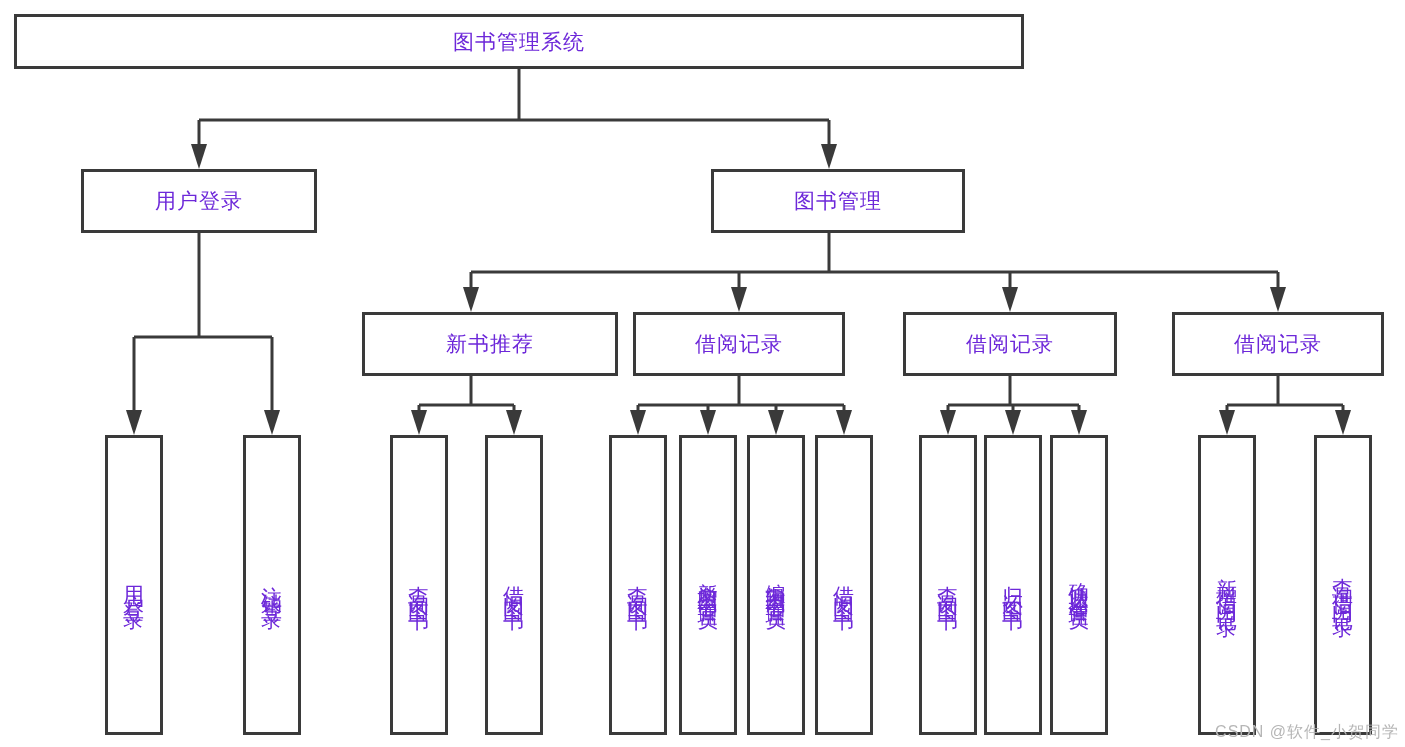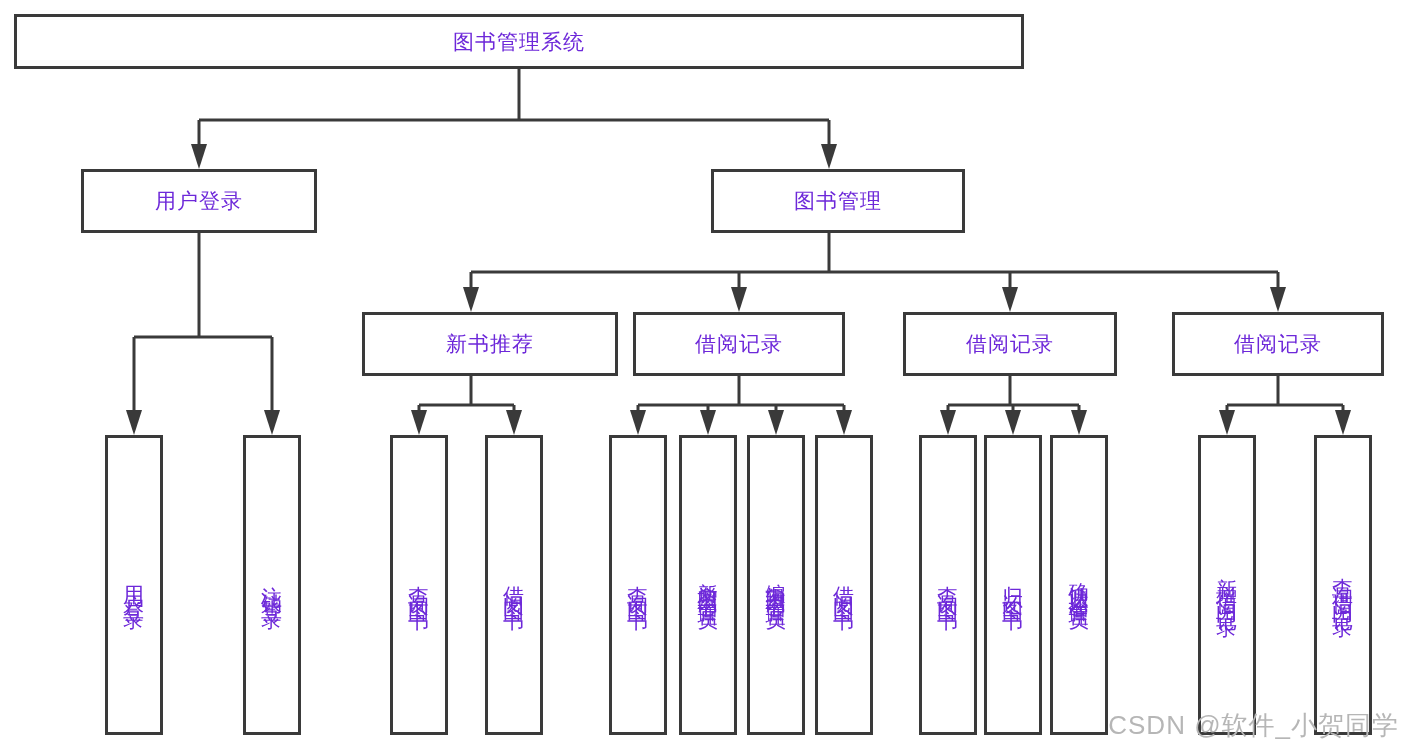--- a/index.html
+++ b/index.html
@@ -46,21 +46,21 @@
     line-height: 1;
   }
   .vbox .lbl.tight {
     font-size: 20px;
     letter-spacing: 4px;
   }
   .watermark {
     position: absolute;
     right: 6px;
     bottom: 4px;
-    font-size: 26px;
+    font-size: 16px;
     color: #b6b6b6;
     letter-spacing: 1px;
     white-space: nowrap;
   }
 </style>
 </head>
 <body>
 
 <div class="canvas">
 

